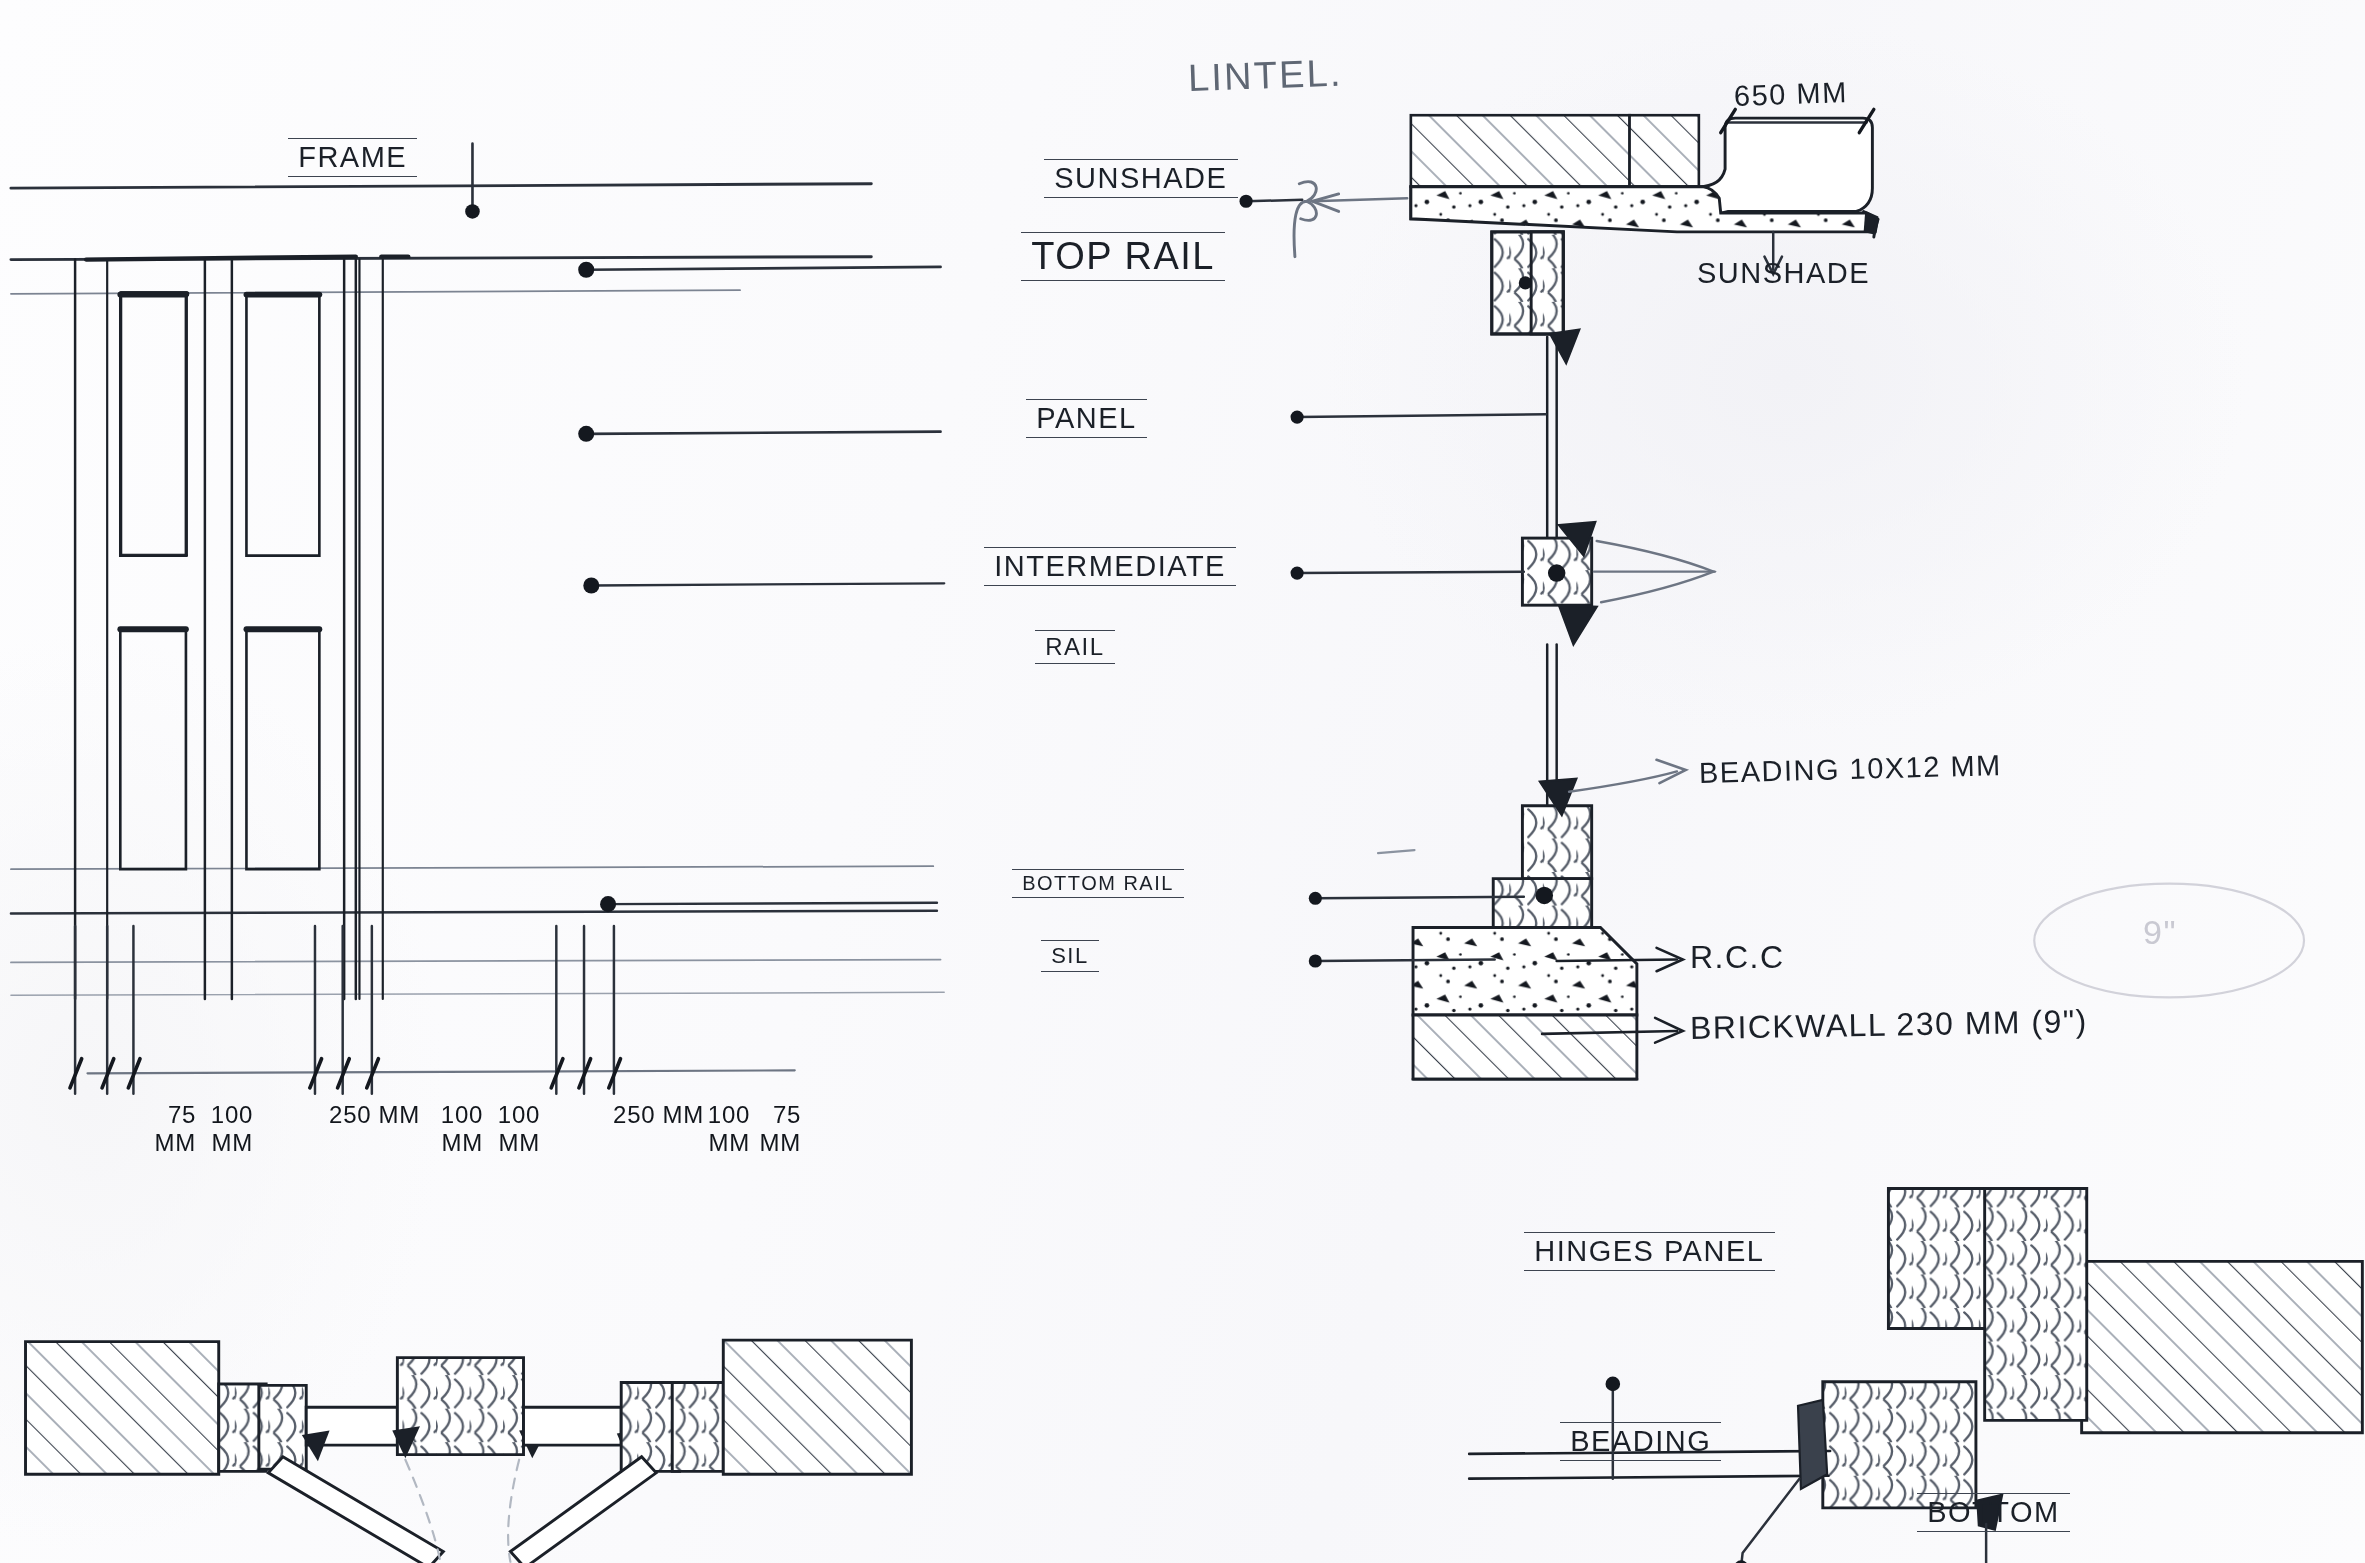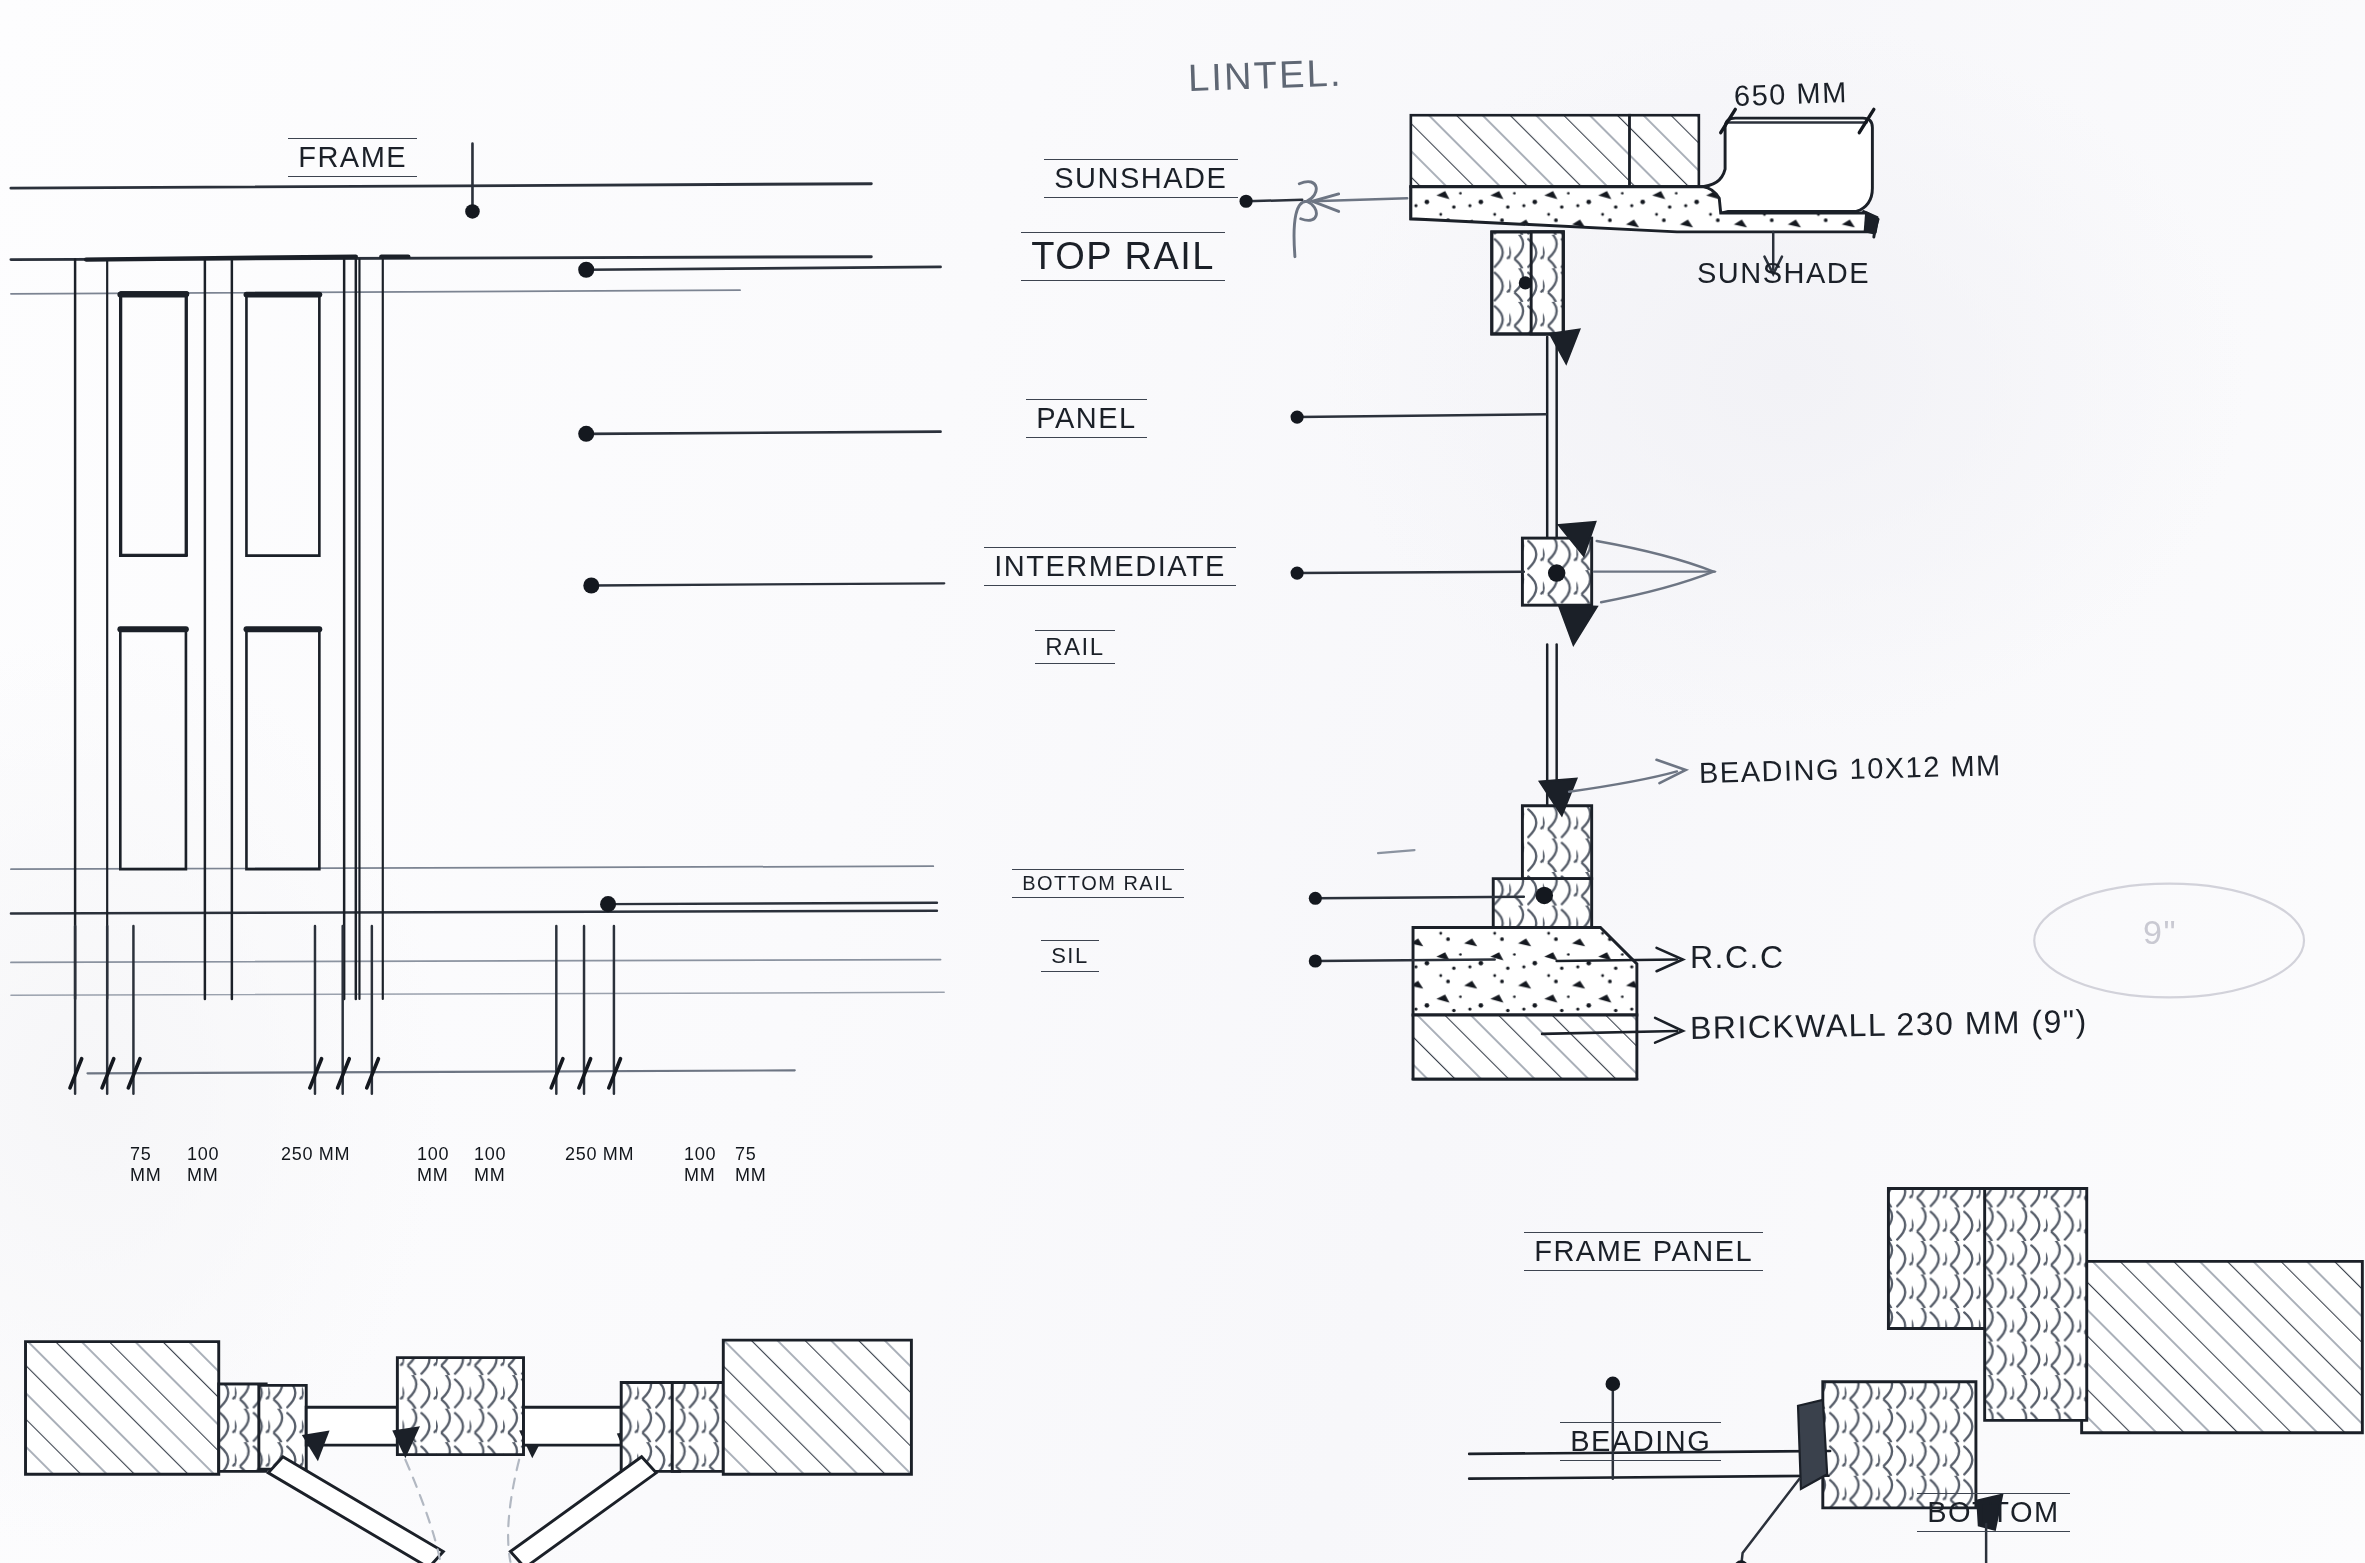--- a/index.html
+++ b/index.html
@@ -11,21 +11,21 @@
       linear-gradient(105deg,#fdfdfe 0%,#fafafc 38%,#f7f7fa 62%,#fcfcfd 100%);
     font-family:"Liberation Sans", sans-serif;
   }
   #sheet svg{position:absolute;left:0;top:0;width:2366px;height:1564px;overflow:visible;}
   .lbl{
     position:absolute;font-family:"Liberation Sans",sans-serif;
     color:#1b2028;white-space:nowrap;letter-spacing:1.5px;
     transform-origin:left center;
   }
   .lbl.ul{border-top:1.5px solid #3d4450;border-bottom:1.5px solid #3d4450;padding:1.5px 10.2px 2.9px 10.2px;}
-  .dim{position:absolute;font-size:18px;letter-spacing:0.7px;color:#12161c;text-align:left;line-height:1.18;margin-top:43px;}
+  .dim{position:absolute;font-size:24px;letter-spacing:0.7px;color:#12161c;text-align:right;line-height:1.18;}
   .faint{color:#c9c9d2;}
 </style>
 </head>
 <body>
 
 <div id="sheet">
 
 <svg viewBox="0 0 3245 2145" xmlns="http://www.w3.org/2000/svg">
   <defs>
 
@@ -335,20 +335,20 @@
 <div class="lbl" style="left:1697px;top:257px;font-size:29px;">SUNSHADE</div>
 
 <div class="lbl" style="left:1699px;top:757px;font-size:29px;transform:rotate(-1.5deg);">BEADING  10X12 MM</div>
 
 <div class="lbl" style="left:1690px;top:939px;font-size:32px;">R.C.C</div>
 
 <div class="lbl" style="left:1690px;top:1010px;font-size:32px;transform:rotate(-1deg);">BRICKWALL 230 MM (9")</div>
 
 <div class="lbl faint" style="left:2143px;top:913px;font-size:34px;">9"</div>
 
-<div class="lbl ul" style="left:1524px;top:1232px;font-size:29px;">FRAME PANEL</div>
+<div class="lbl ul" style="left:1524px;top:1232px;font-size:29px;">HINGES PANEL</div>
 
 <div class="lbl ul" style="left:1560px;top:1422px;font-size:29px;text-align:center;">BEADING</div>
 
 <div class="lbl ul" style="left:1917px;top:1493px;font-size:29px;">BOTTOM</div>
 
 </div>
 
 
 </body></html>

